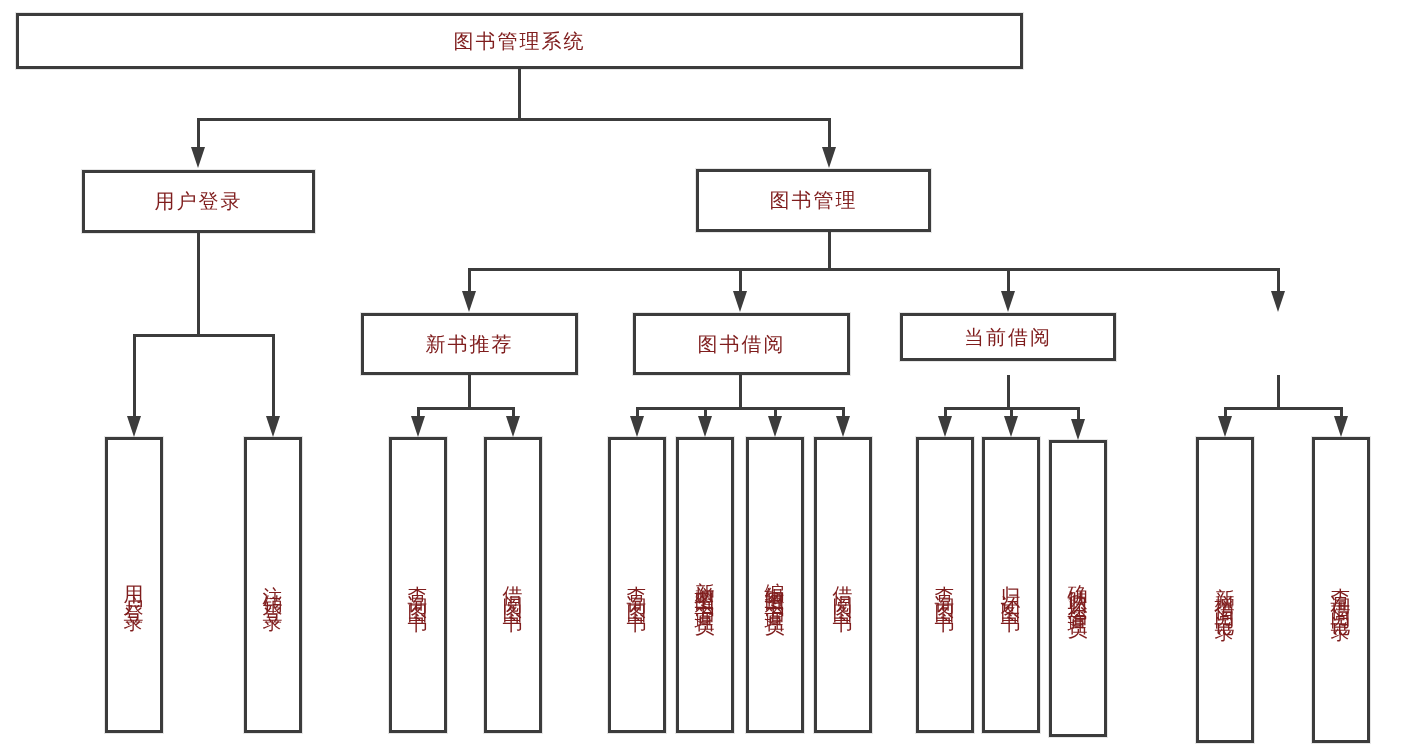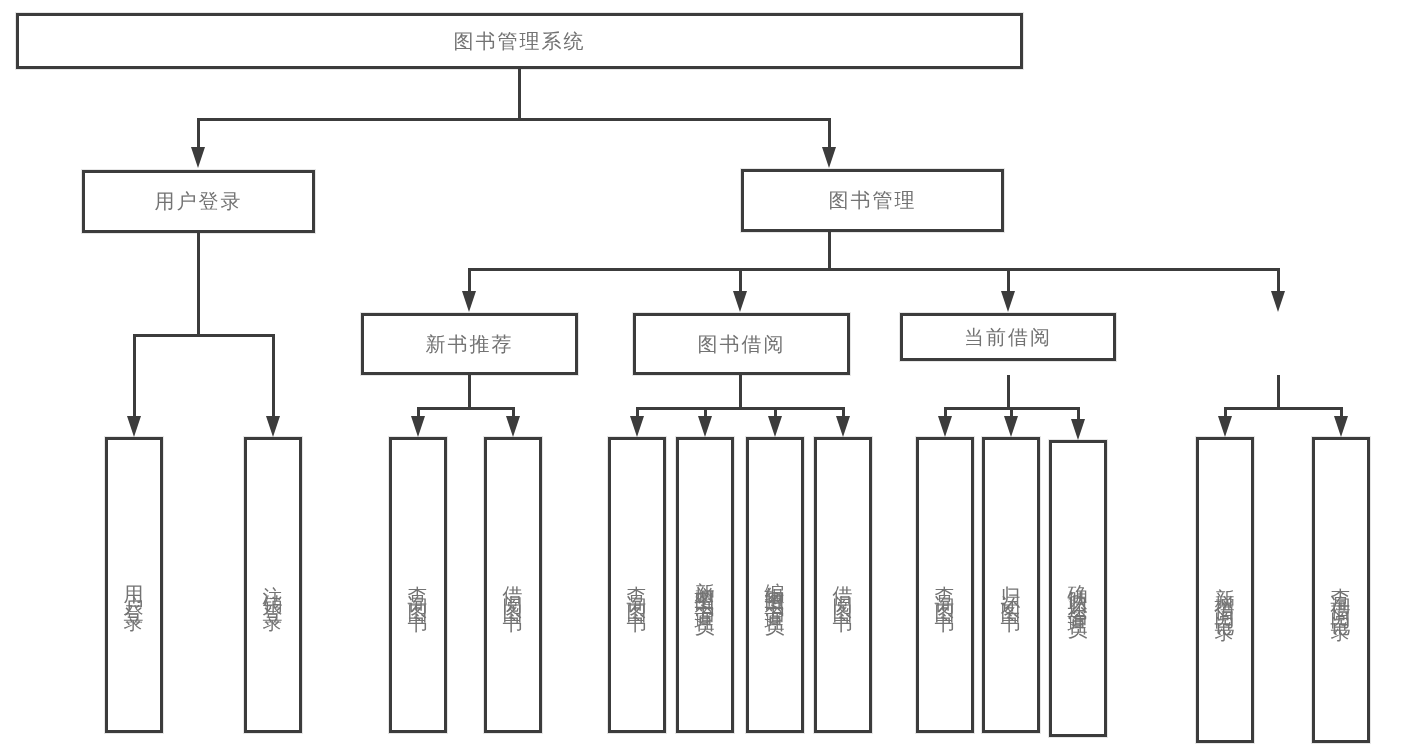--- a/index.html
+++ b/index.html
@@ -18,21 +18,21 @@
   }
   .box {
     position: absolute;
     box-sizing: border-box;
     background: #ffffff;
     border: 3px solid #3c3c3c;
     display: flex;
     align-items: center;
     justify-content: center;
     font-size: 20px;
-    color: #737373;
+    color: #7f1d1d;
     letter-spacing: 2px;
     box-shadow: 0 0 0 1px rgba(60,60,60,0.12);
     z-index: 2;
   }
   .vbox {
     writing-mode: vertical-rl;
     text-orientation: mixed;
     letter-spacing: 9px;
     line-height: 1;
     padding-top: 6px;
@@ -73,21 +73,21 @@
   <div class="box" style="left:16px; top:13px; width:1007px; height:56px;">图书管理系统</div>
 
   <div class="vline" style="left:518px; top:69px;  height:49px;"></div>
   <div class="hline" style="left:197px; top:118px; width:634px;"></div>
   <div class="vline" style="left:197px; top:118px; height:30px;"></div>
   <div class="arrow" style="left:191px; top:147px;"></div>
   <div class="vline" style="left:828px; top:118px; height:30px;"></div>
   <div class="arrow" style="left:822px; top:147px;"></div>
 
   <div class="box" style="left:82px;  top:170px; width:233px; height:63px;">用户登录</div>
-  <div class="box" style="left:741px; top:169px; width:263px; height:63px;">图书管理</div>
+  <div class="box" style="left:696px; top:169px; width:235px; height:63px;">图书管理</div>
 
   <div class="vline" style="left:197px; top:233px; height:101px;"></div>
   <div class="hline" style="left:133px; top:334px; width:142px;"></div>
   <div class="vline" style="left:133px; top:334px; height:83px;"></div>
   <div class="arrow" style="left:127px; top:416px;"></div>
   <div class="vline" style="left:272px; top:334px; height:83px;"></div>
   <div class="arrow" style="left:266px; top:416px;"></div>
 
   <div class="vline" style="left:828px;  top:232px; height:36px;"></div>
   <div class="hline" style="left:468px;  top:268px; width:812px;"></div>

